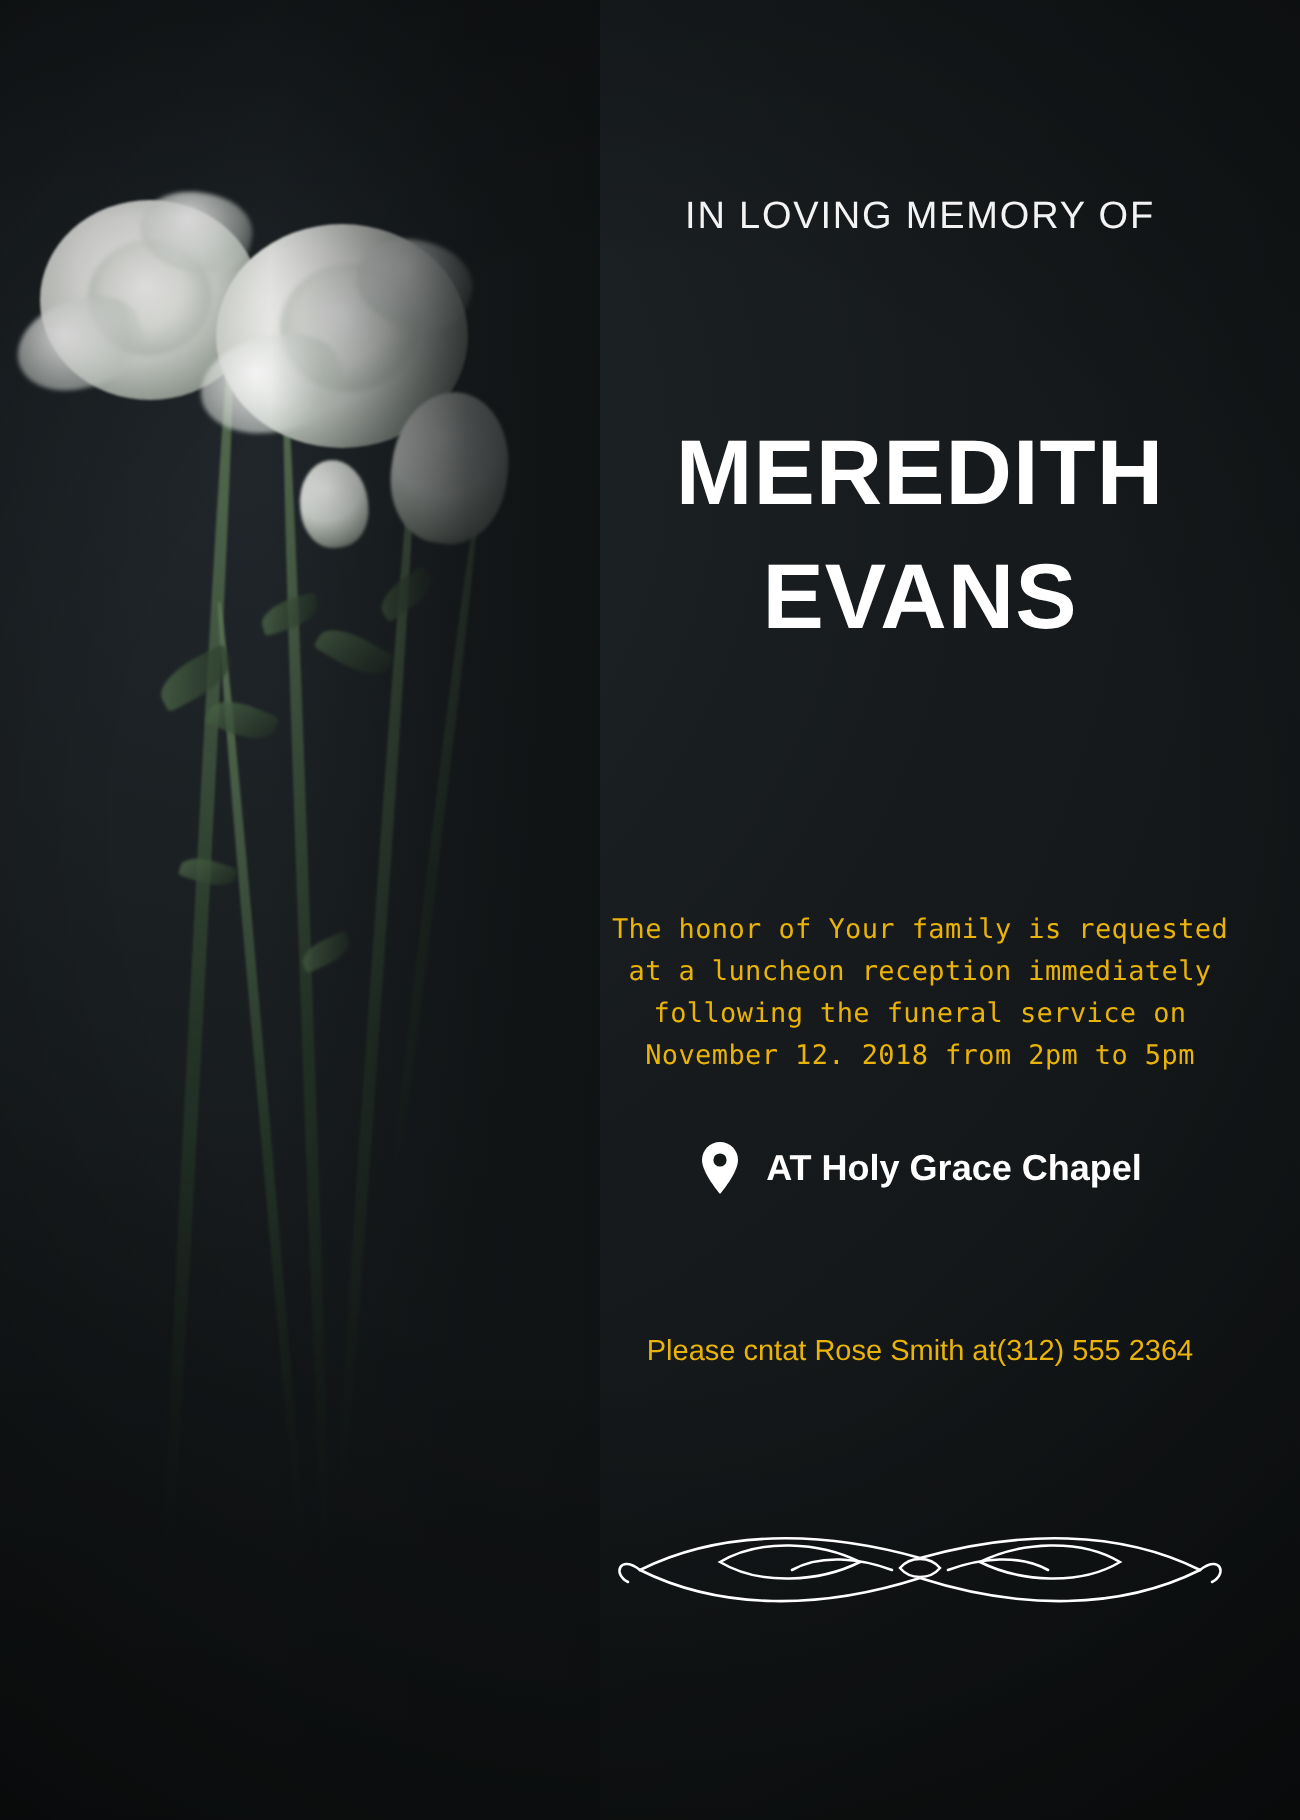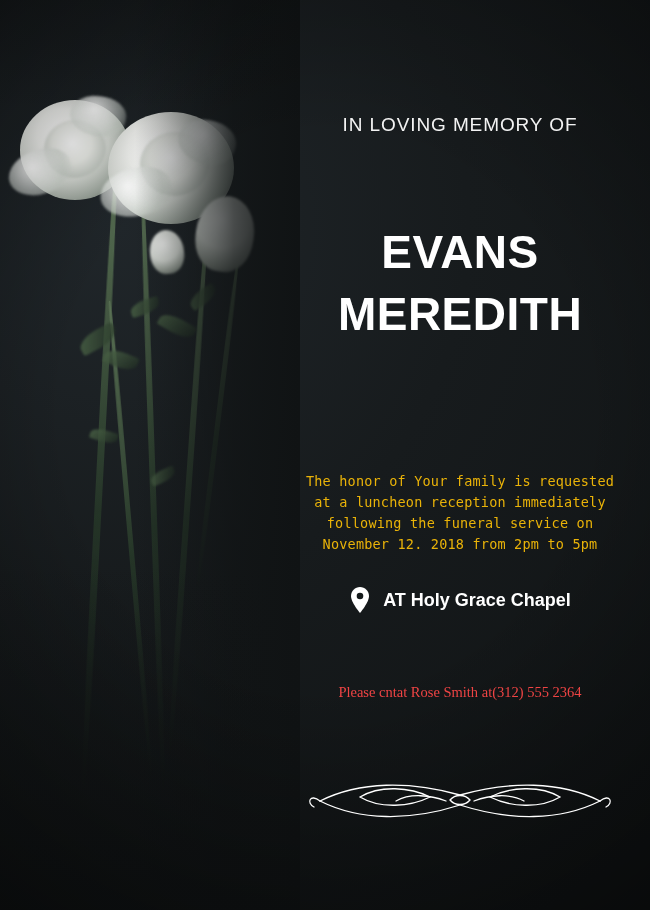--- a/index.html
+++ b/index.html
@@ -82,21 +82,21 @@
   .floral-fade-v {
     position: absolute;
     inset: 0;
     background: linear-gradient(to bottom, rgba(16,19,20,0.35) 0%, rgba(16,19,20,0) 12%, rgba(16,19,20,0) 62%, rgba(16,19,20,0.85) 100%);
   }
 
   
   .content {
     position: absolute;
     left: 270px;
-    top: 16px;
+    top: 0;
     width: 380px;
     height: 710px;
     text-align: center;
     color: #ffffff;
   }
   .in-memory {
     position: absolute;
     top: 98px;
     left: 0;
     width: 380px;
@@ -153,22 +153,21 @@
     color: #ffffff;
   }
   .pin-icon svg { display: block; }
   .contact {
     position: absolute;
     top: 665px;
     left: 40px;
     width: 300px;
     font-size: 14.5px;
     line-height: 23px;
-    color: #ef4444;
-    font-family: Liberation Serif, serif;
+    color: #eab308;
   }
   .flourish {
     position: absolute;
     top: 755px;
     left: 30px;
     width: 320px;
     height: 60px;
   }
   .flourish svg { display: block; }
 </style>
@@ -212,22 +211,22 @@
     <div class="floral-fade-v"></div>
   </div>
 
   <div class="bg-vignette"></div>
 
   <div class="content">
 
     <div class="in-memory">IN LOVING MEMORY OF</div>
 
     <div class="name">
+      <div>MEREDITH</div>
       <div>EVANS</div>
-      <div>MEREDITH</div>
     </div>
 
 
     <div class="message">The honor of Your family is requested at a luncheon reception immediately following the funeral service on November 12. 2018 from 2pm to 5pm</div>
 
     <div class="venue">
       <span class="pin-icon">
         <svg width="22" height="28" viewBox="0 0 22 28" aria-hidden="true">
           <path d="M11 1C6 1 2 5 2 10c0 6.5 9 17 9 17s9-10.5 9-17c0-5-4-9-9-9z" fill="#ffffff"></path>
           <circle cx="11" cy="10" r="3.3" fill="#14191a"></circle>

